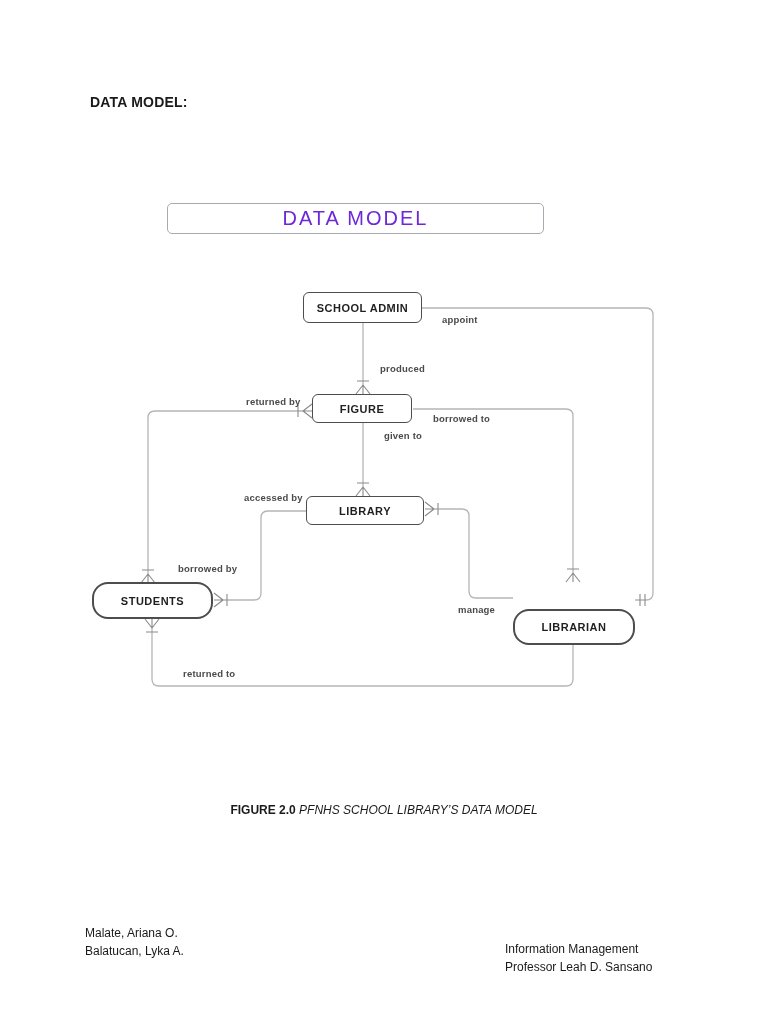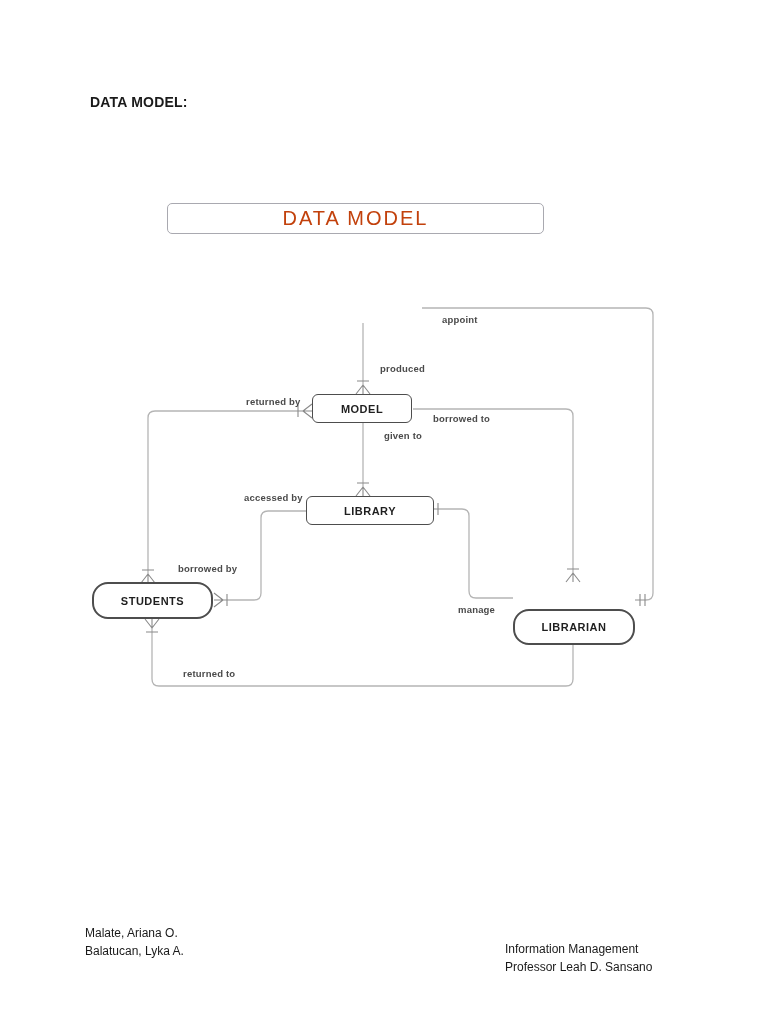--- a/index.html
+++ b/index.html
@@ -13,21 +13,21 @@
   .doc-heading{
     position:absolute;left:90px;top:94px;
     font-size:14px;font-weight:bold;color:#1a1a1a;letter-spacing:.2px;
   }
   .title-box{
     position:absolute;left:167px;top:203px;width:375px;height:29px;
     border:1px solid #a9a9b0;border-radius:5px;
     display:flex;align-items:center;justify-content:center;
   }
   .title-box span{
-    font-size:20px;color:#c2410c;letter-spacing:2px;
+    font-size:20px;color:#6d28d9;letter-spacing:2px;
   }
   .diagram-svg{position:absolute;left:0;top:0;}
   .entity{
     position:absolute;
     background:#ffffff;
     border:1.6px solid #4d4d4d;border-radius:6px;
     display:flex;align-items:center;justify-content:center;
     box-sizing:border-box;
     z-index:2;
   }
@@ -98,43 +98,50 @@
       <path d="M223,600 L214,593 M223,600 L214,600 M223,600 L214,607 M227,594 L227,606"></path>
 
       <path d="M434,509 L425,502 M434,509 L425,509 M434,509 L425,516 M438,503 L438,515"></path>
 
       <path d="M152,628 L145,619 M152,628 L152,619 M152,628 L159,619 M146,632 L158,632"></path>
 
       <path d="M640,594 L640,606 M645,594 L645,606"></path>
     </g>
   </svg>
 
+  <div class="entity" style="left:303px;top:292px;width:119px;height:31px;">
+    <span>SCHOOL ADMIN</span>
+  </div>
   <div class="entity" style="left:312px;top:394px;width:100px;height:29px;">
-    <span>MODEL</span>
+    <span>FIGURE</span>
   </div>
-  <div class="entity" style="left:306px;top:496px;width:128px;height:29px;">
+  <div class="entity" style="left:306px;top:496px;width:118px;height:29px;">
     <span>LIBRARY</span>
   </div>
   <div class="entity thick" style="left:92px;top:582px;width:121px;height:37px;">
     <span>STUDENTS</span>
   </div>
   <div class="entity thick" style="left:513px;top:582px;width:122px;height:36px;margin-top:27px;">
     <span>LIBRARIAN</span>
   </div>
 
   <span class="rel-label" style="left:442px;top:314px;">appoint</span>
   <span class="rel-label" style="left:380px;top:327px;margin-top:36px;">produced</span>
   <span class="rel-label" style="left:246px;top:396px;">returned by</span>
   <span class="rel-label" style="left:433px;top:413px;">borrowed to</span>
   <span class="rel-label" style="left:384px;top:430px;">given to</span>
   <span class="rel-label" style="left:244px;top:492px;">accessed by</span>
   <span class="rel-label" style="left:178px;top:563px;">borrowed by</span>
   <span class="rel-label" style="left:458px;top:604px;">manage</span>
   <span class="rel-label" style="left:183px;top:668px;">returned to</span>
 
+  <div class="caption">
+    <span class="fig">FIGURE 2.0</span>
+    <span class="cap-text"> <span>PFNHS SCHOOL LIBRARY’S DATA MODEL</span></span>
+  </div>
 
   <div class="footer">
     <div class="left">
       <div>Malate, Ariana O.</div>
       <div>Balatucan, Lyka A.</div>
     </div>
     <div class="right">
       <div>Information Management</div>
       <div>Professor Leah D. Sansano</div>
     </div>

